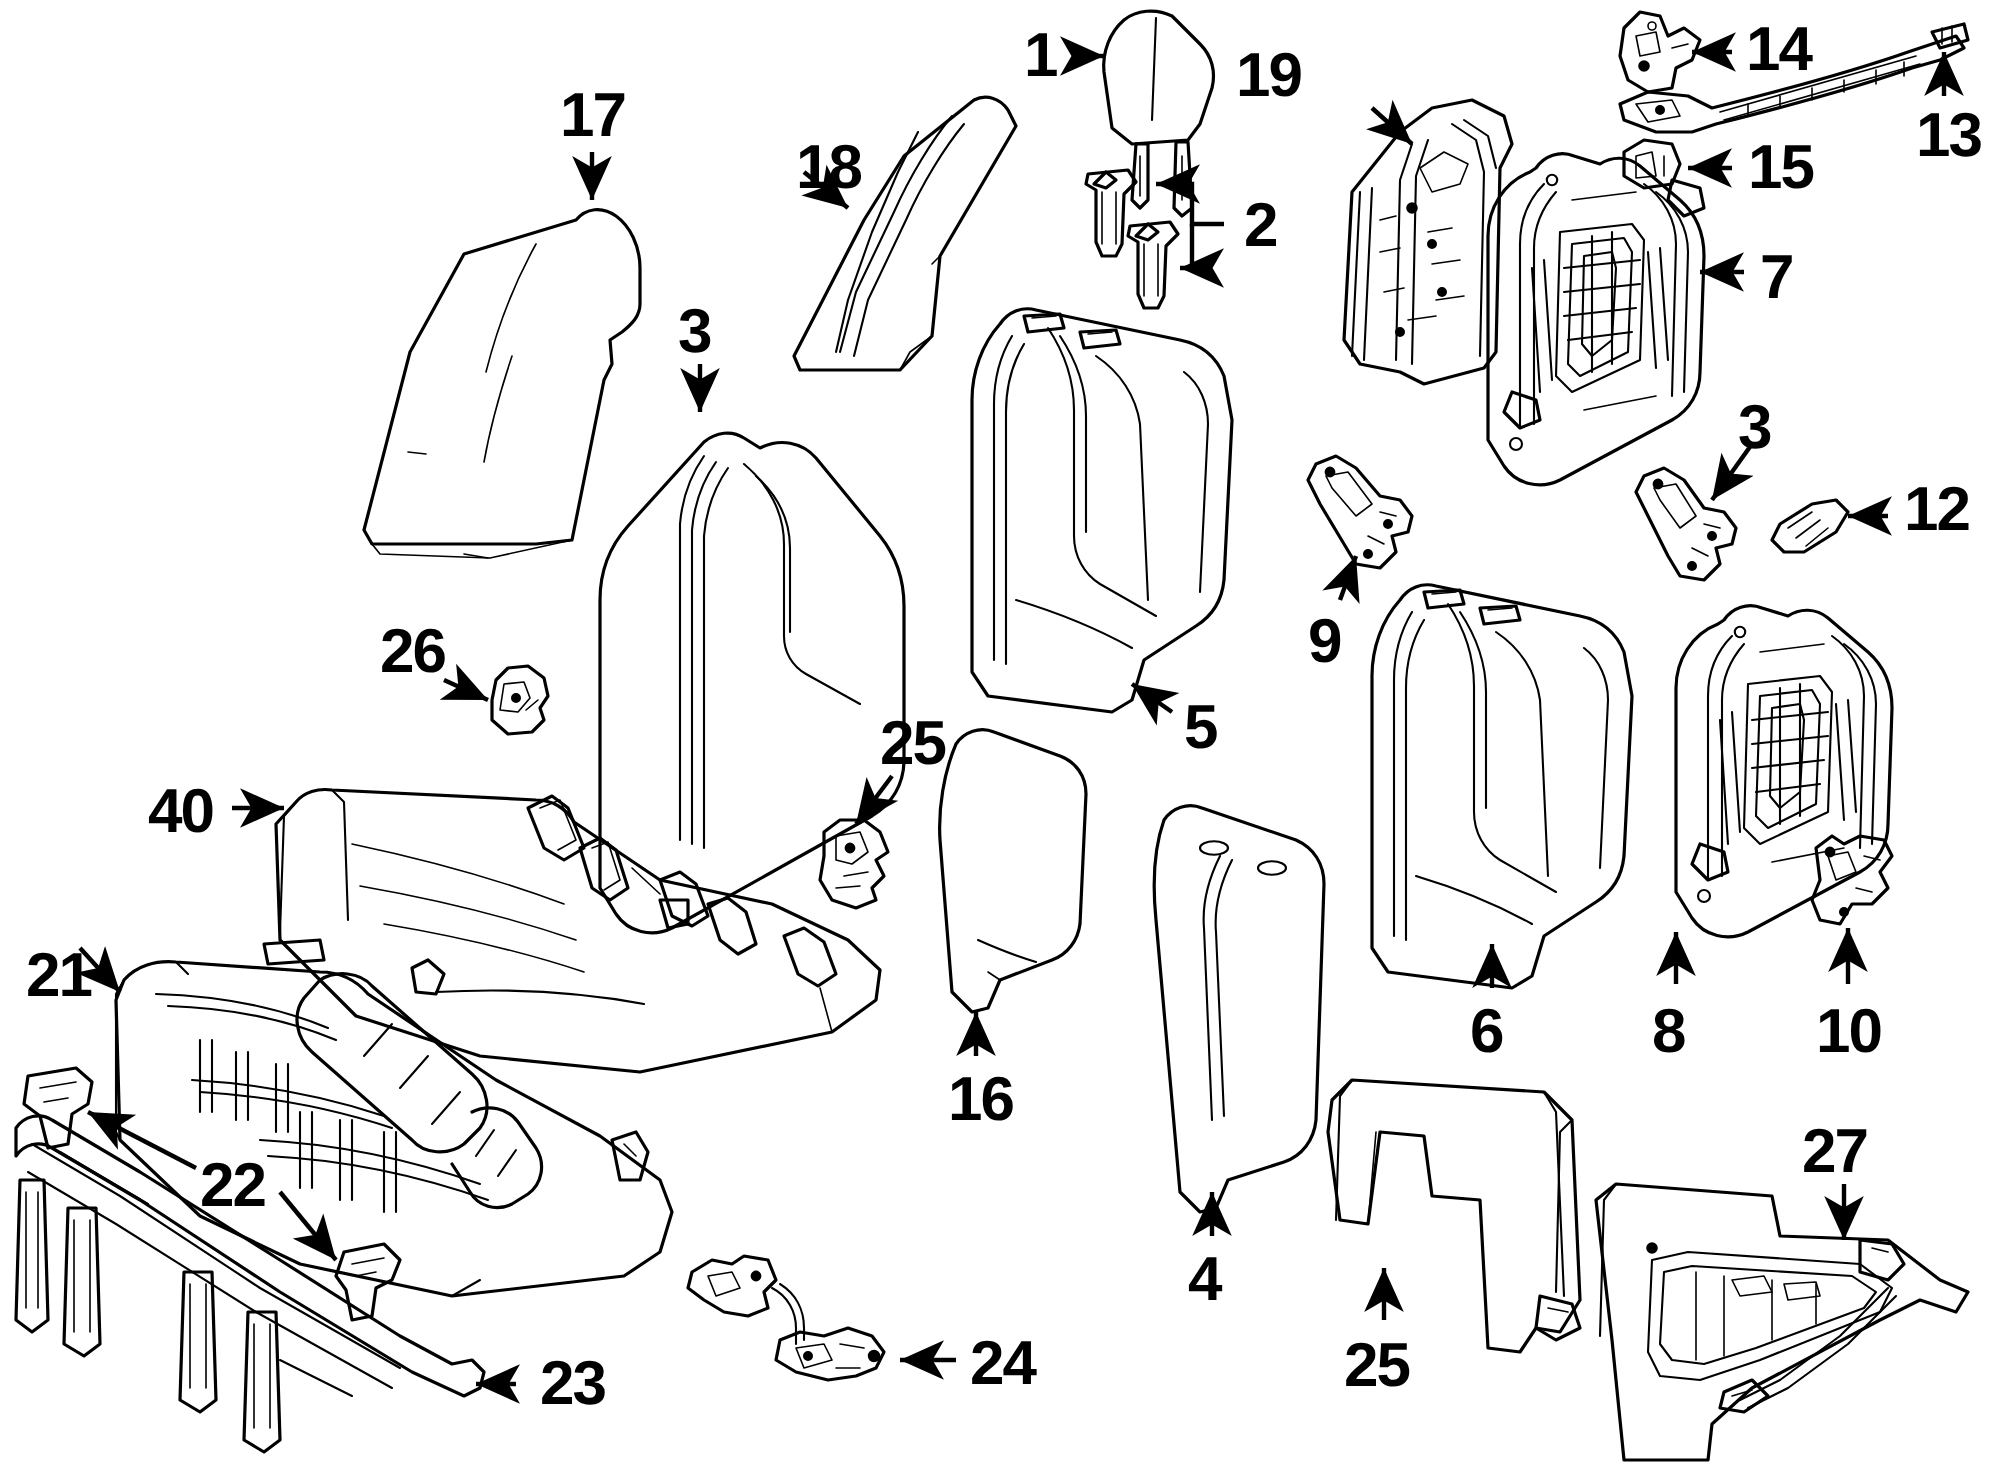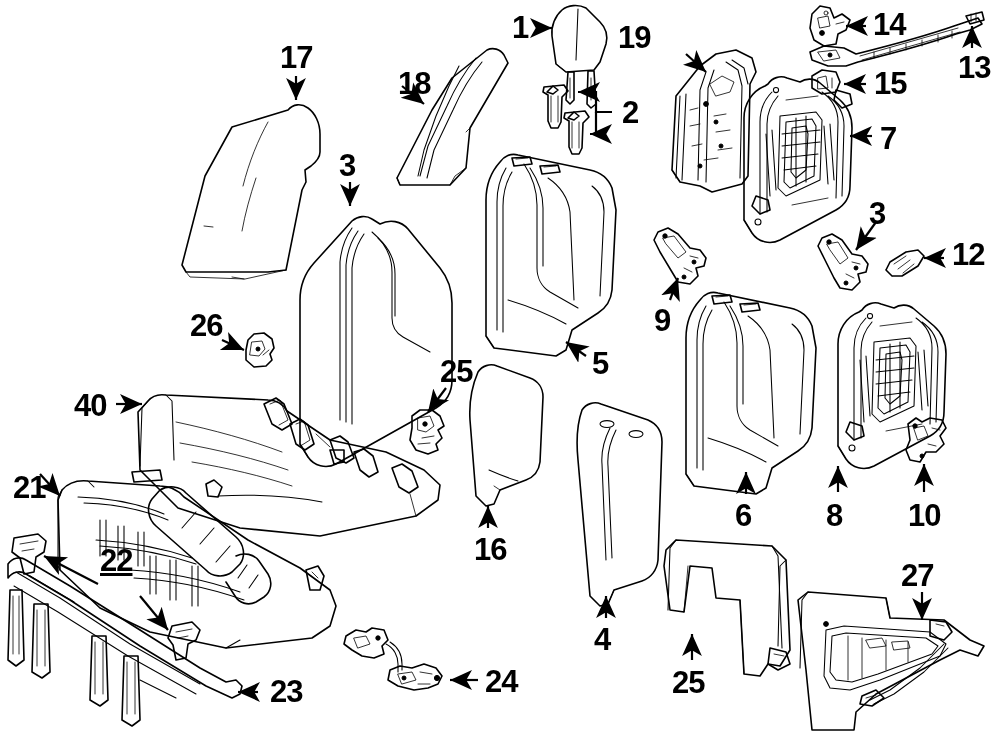--- a/index.html
+++ b/index.html
@@ -534,21 +534,21 @@
   <div class="callout-label" style="left:952px;top:239px;">12</div>
   <div class="callout-label" style="left:958px;top:52px;">13</div>
   <div class="callout-label" style="left:873px;top:9px;">14</div>
   <div class="callout-label" style="left:874px;top:68px;">15</div>
   <div class="callout-label" style="left:474px;top:534px;">16</div>
   <div class="callout-label" style="left:280px;top:42px;">17</div>
   <div class="callout-label" style="left:366px;top:68px;margin-left:32px;">18</div>
   <div class="callout-label" style="left:618px;top:22px;">19</div>
   <div class="callout-label" style="left:74px;top:390px;">40</div>
   <div class="callout-label" style="left:13px;top:443px;margin-top:29px;">21</div>
-  <div class="callout-label" style="left:100px;top:545px;text-decoration:underline;">22</div>
+  <div class="callout-label" style="left:100px;top:577px;">22</div>
   <div class="callout-label" style="left:270px;top:676px;">23</div>
   <div class="callout-label" style="left:485px;top:666px;">24</div>
   <div class="callout-label" style="left:440px;top:356px;">25</div>
   <div class="callout-label" style="left:190px;top:310px;">26</div>
   <div class="callout-label" style="left:901px;top:560px;">27</div>
   <div class="callout-label" style="left:672px;top:667px;">25</div>
 
 </div>
 
 </body></html>

